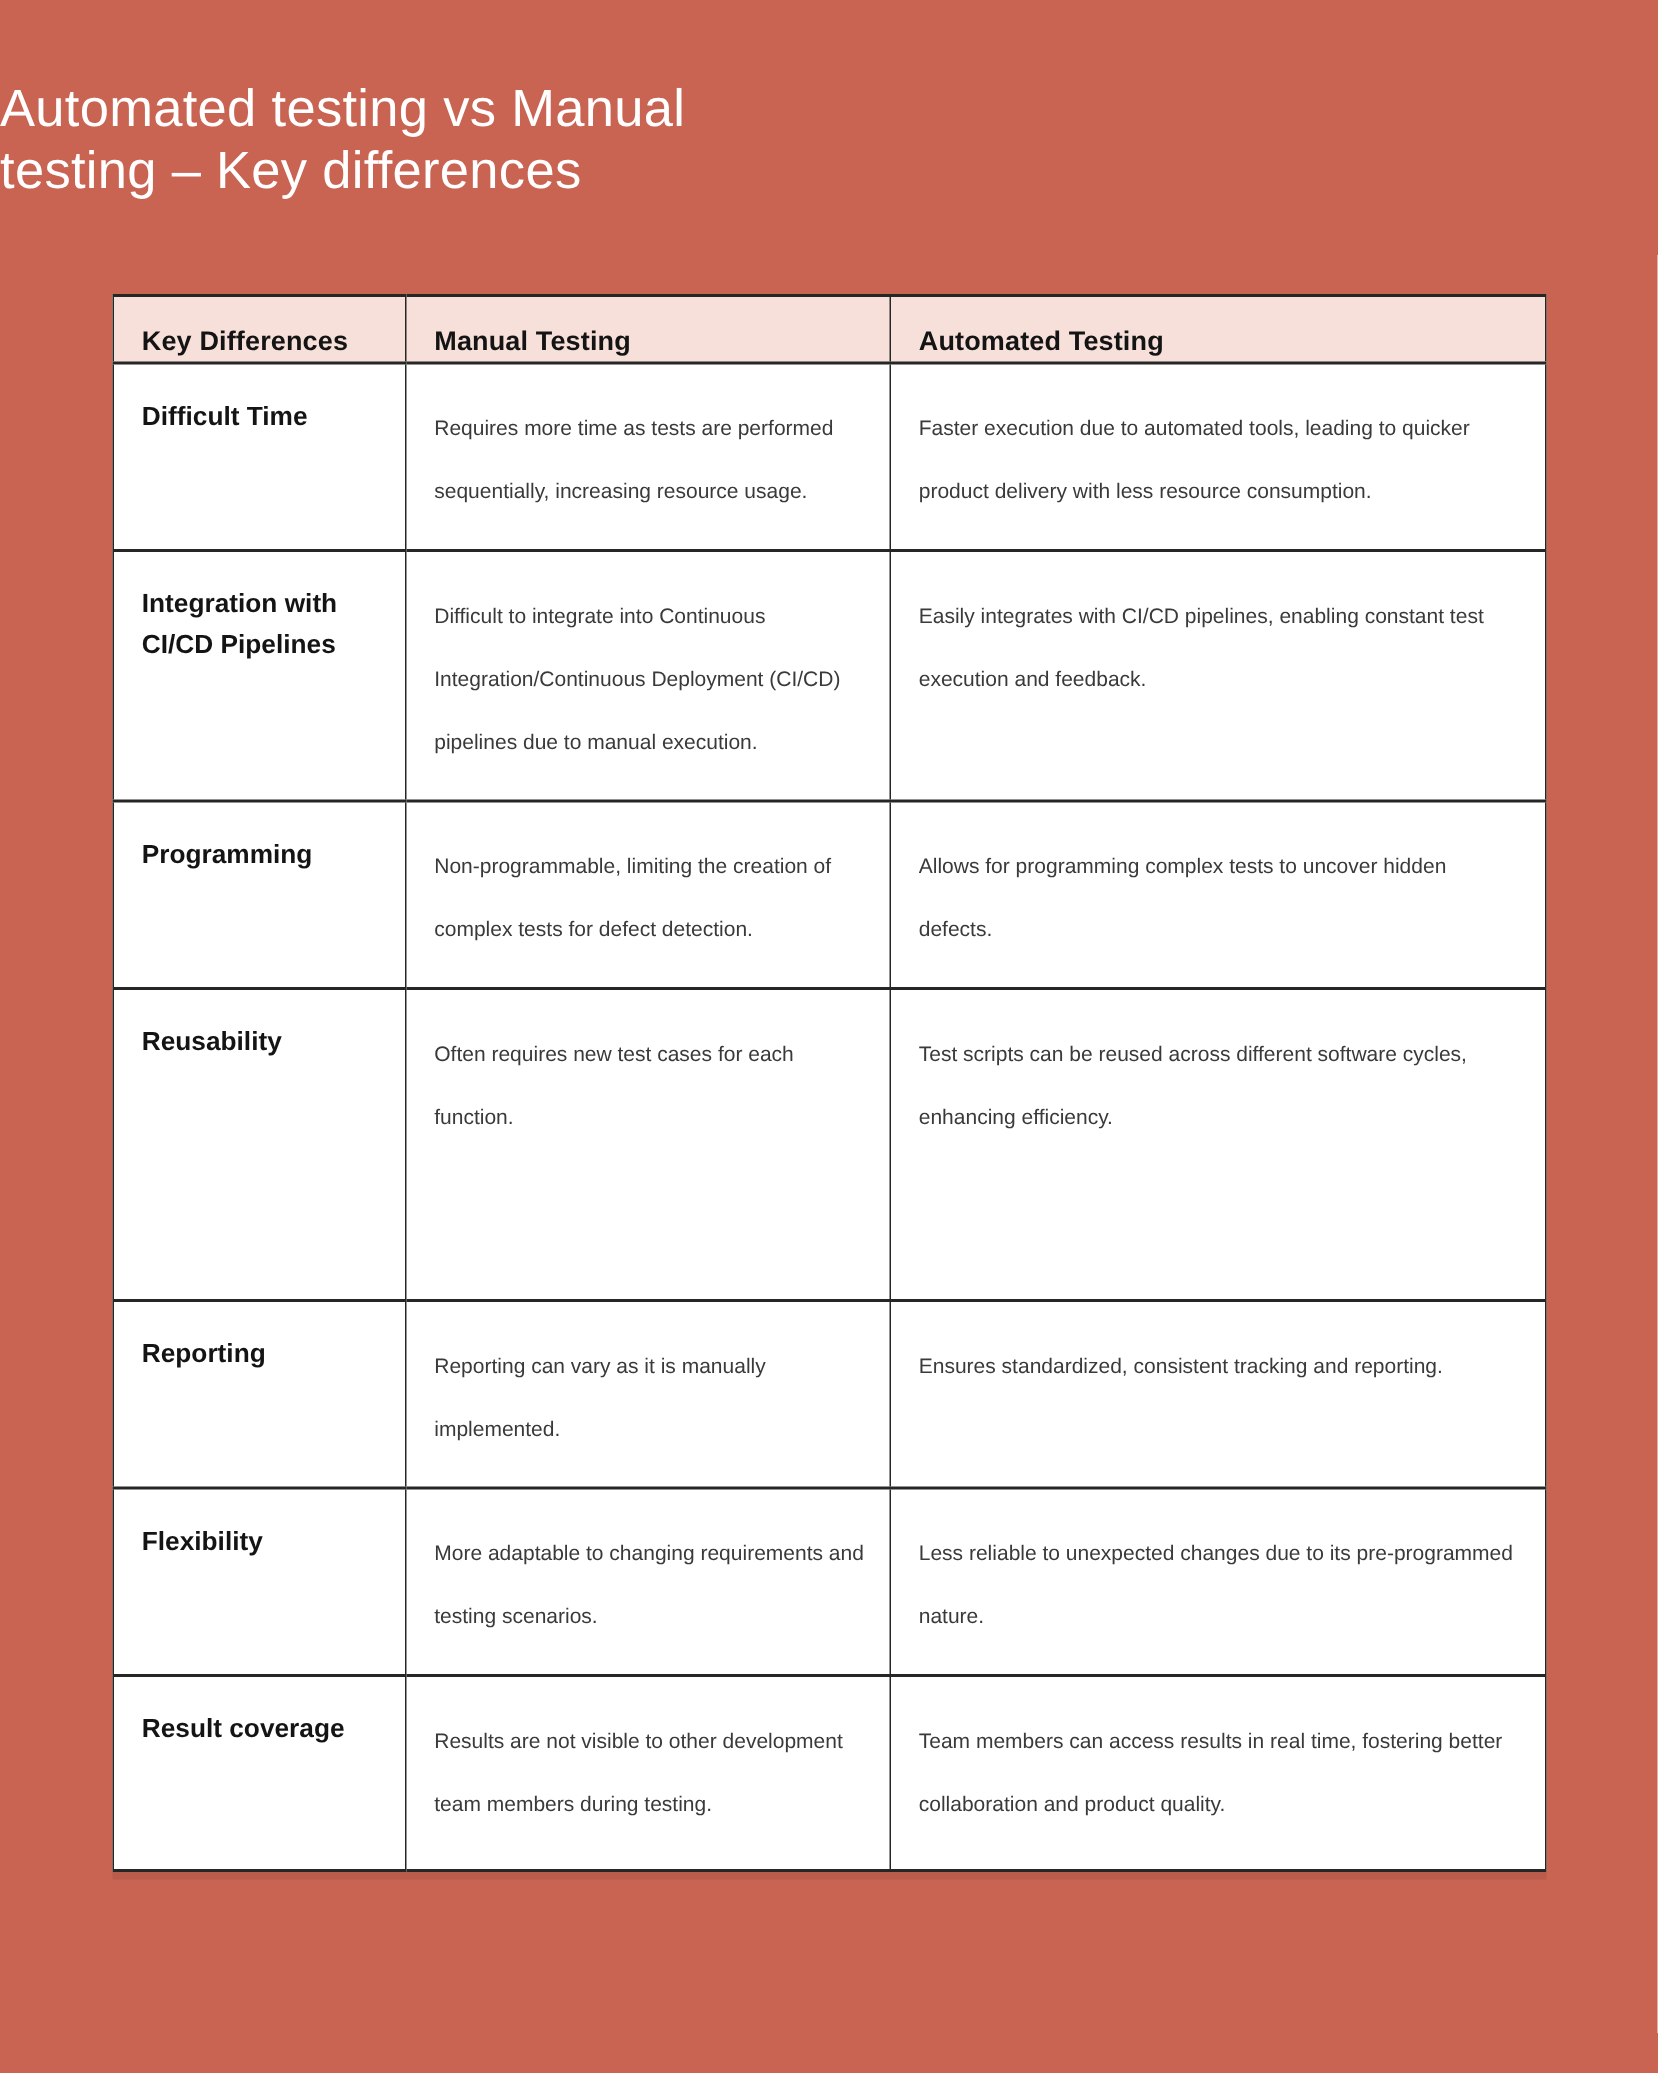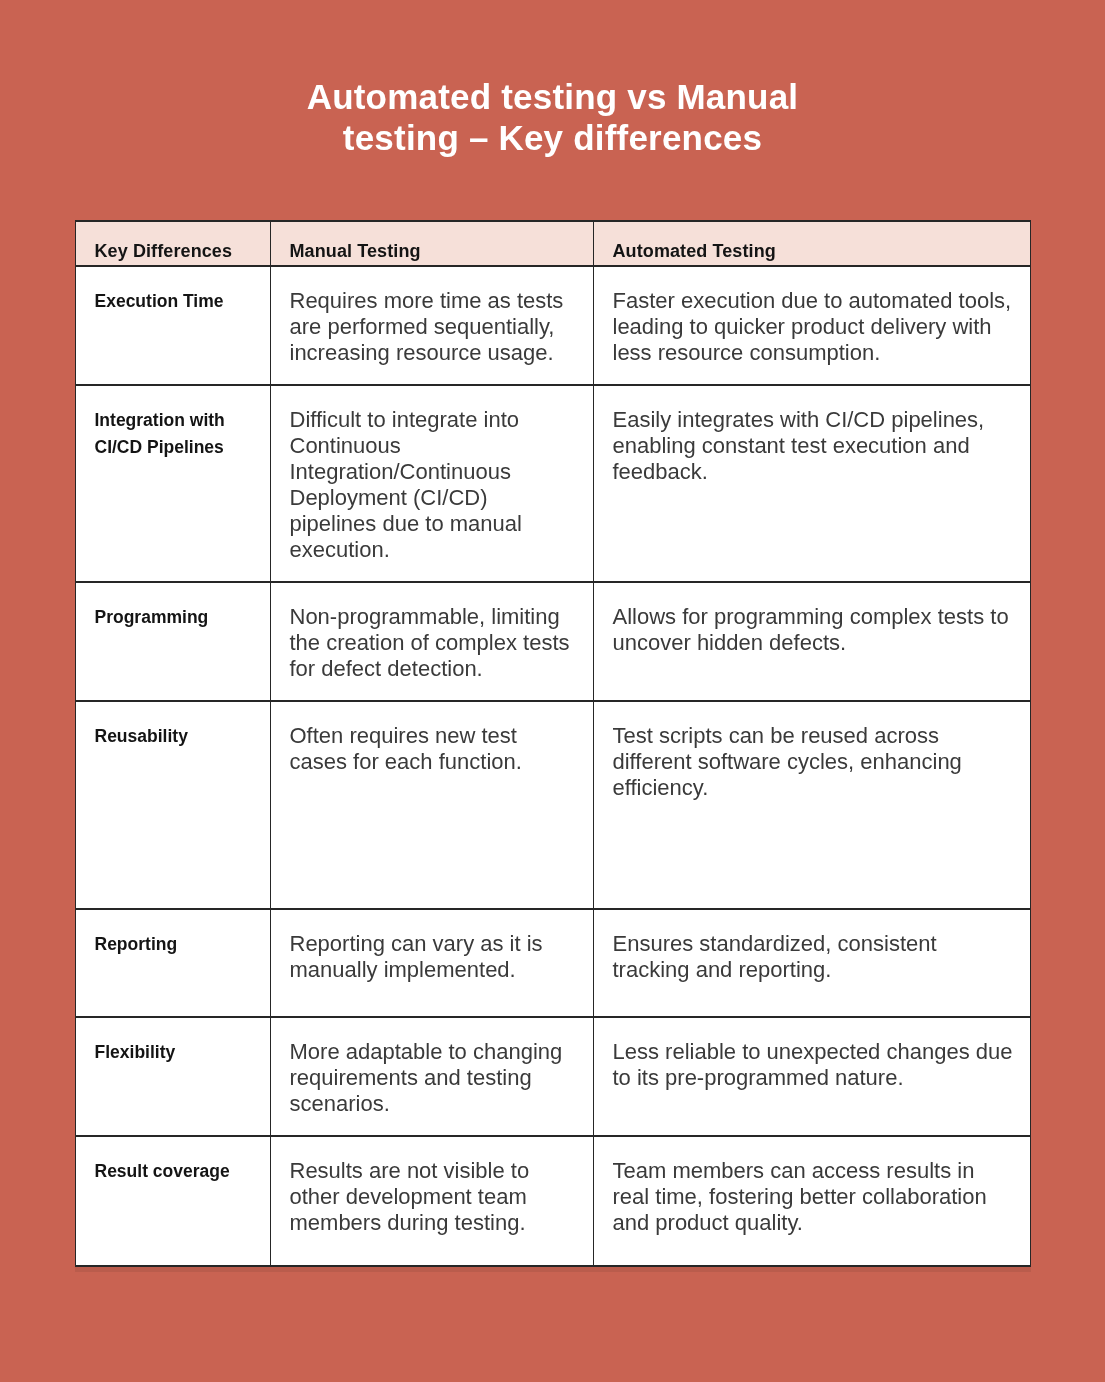--- a/index.html
+++ b/index.html
@@ -14,25 +14,25 @@
   * { margin: 0; padding: 0; box-sizing: border-box; }
   html, body { width: 1105px; }
   body {
     height: 1382px;
     background: var(--bg);
     font-family: "Liberation Sans", sans-serif;
     overflow: hidden;
   }
   .page { width: 1105px; height: 1382px; }
   .title {
-    padding-top: 76px;
-    text-align: center;
+    padding-top: 52px;
+    text-align: left;
     color: var(--title-color);
     font-size: 35px;
-    font-weight: bold;
+    font-weight: normal;
     line-height: 41px;
     letter-spacing: 0.2px;
   }
   table.compare {
     width: 955px;
     margin: 62px auto 0 auto;
     border-collapse: collapse;
     background: var(--cell-bg);
     table-layout: fixed;
     box-shadow: 0 5px 0 rgba(0,0,0,0.07);
@@ -53,22 +53,22 @@
     height: 45px;
     vertical-align: middle;
     padding: 16px 14px 0 19px;
     font-size: 18px;
     font-weight: bold;
     color: var(--key-color);
     letter-spacing: 0.1px;
   }
   tbody td {
     padding: 21px 16px 18px 19px;
-    font-size: 22px;
-    line-height: 26px;
+    font-size: 14px;
+    line-height: 42px;
     color: var(--body-color);
   }
   tbody td.key {
     font-weight: bold;
     font-size: 17.5px;
     line-height: 27px;
     color: var(--key-color);
   }
   tbody tr:nth-child(1) { height: 113px; }
   tbody tr:nth-child(2) { height: 114px; }
@@ -98,21 +98,21 @@
     </colgroup>
     <thead>
       <tr>
         <th>Key Differences</th>
         <th>Manual Testing</th>
         <th>Automated Testing</th>
       </tr>
     </thead>
     <tbody>
       <tr>
-        <td class="key">Execution Time</td>
+        <td class="key">Difficult Time</td>
         <td>Requires more time as tests are performed sequentially, increasing resource usage.</td>
         <td>Faster execution due to automated tools, leading to quicker product delivery with less resource consumption.</td>
       </tr>
       <tr>
         <td class="key">Integration with CI/CD Pipelines</td>
         <td>Difficult to integrate into Continuous Integration/Continuous Deployment (CI/CD) pipelines due to manual execution.</td>
         <td>Easily integrates with CI/CD pipelines, enabling constant test execution and feedback.</td>
       </tr>
       <tr>
         <td class="key">Programming</td>

